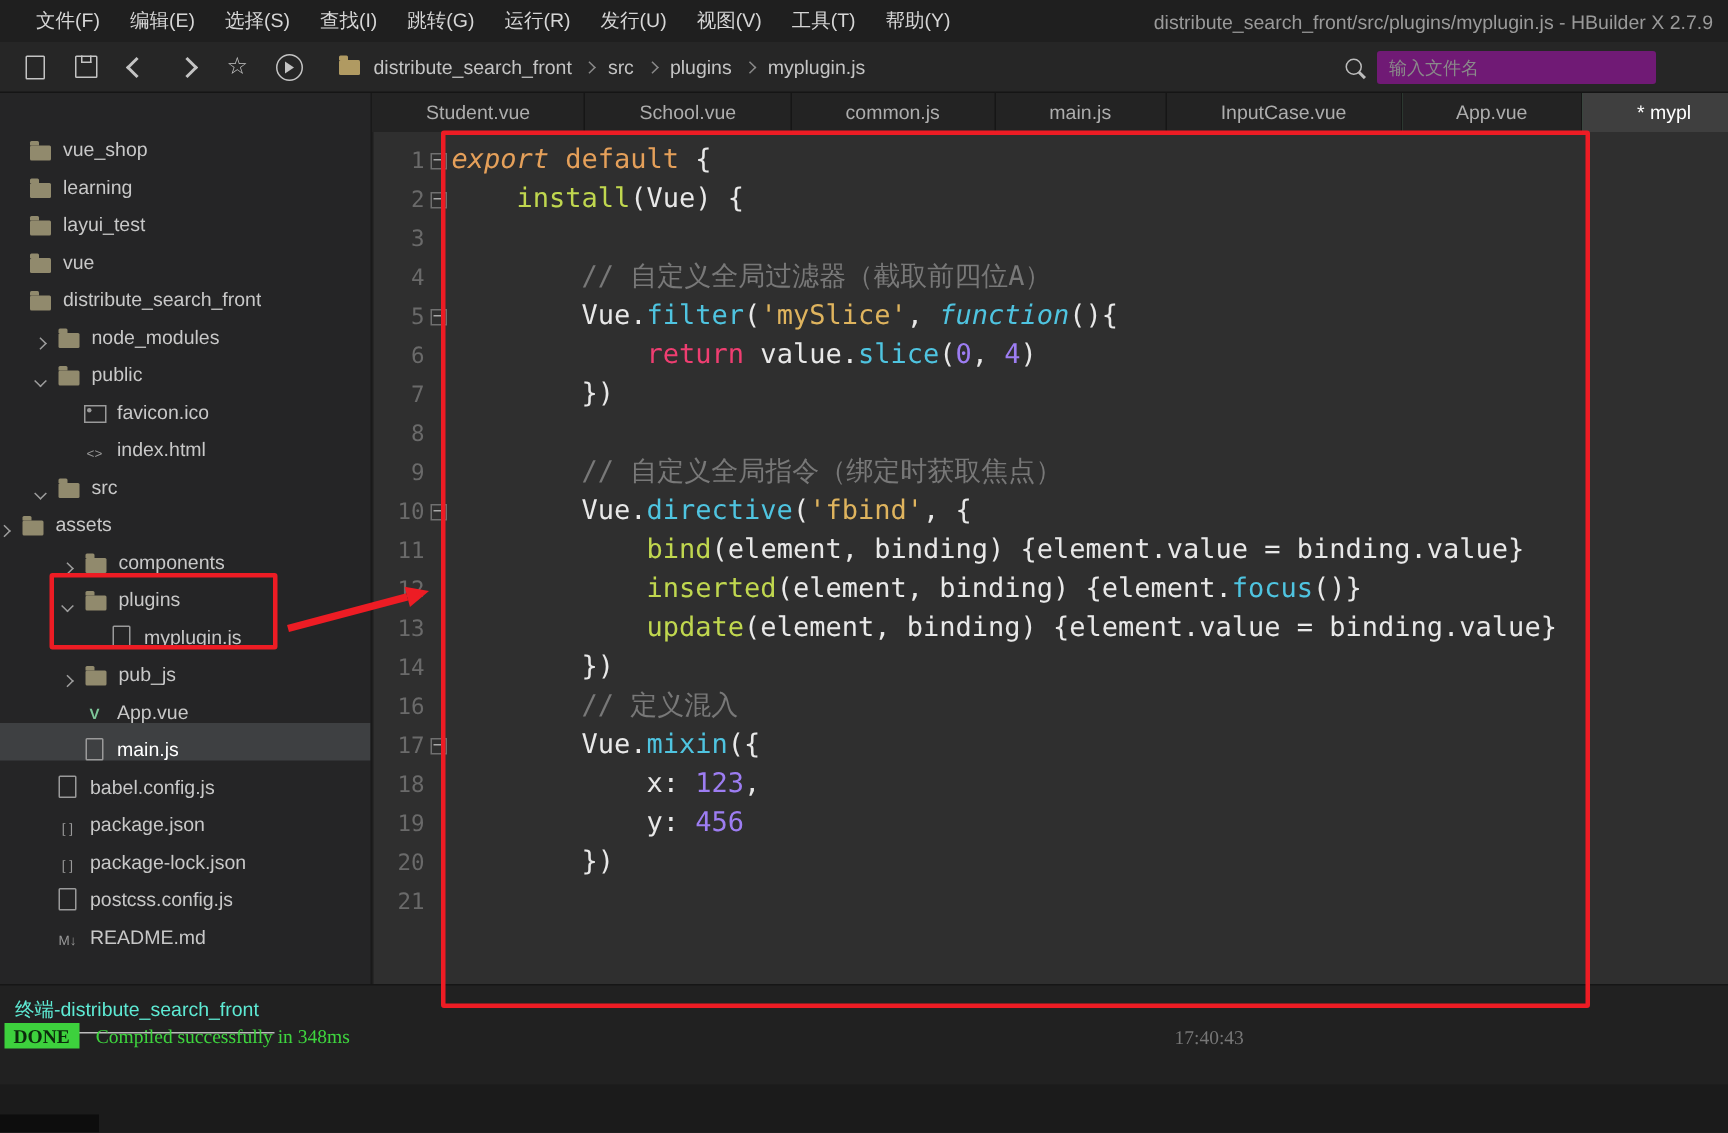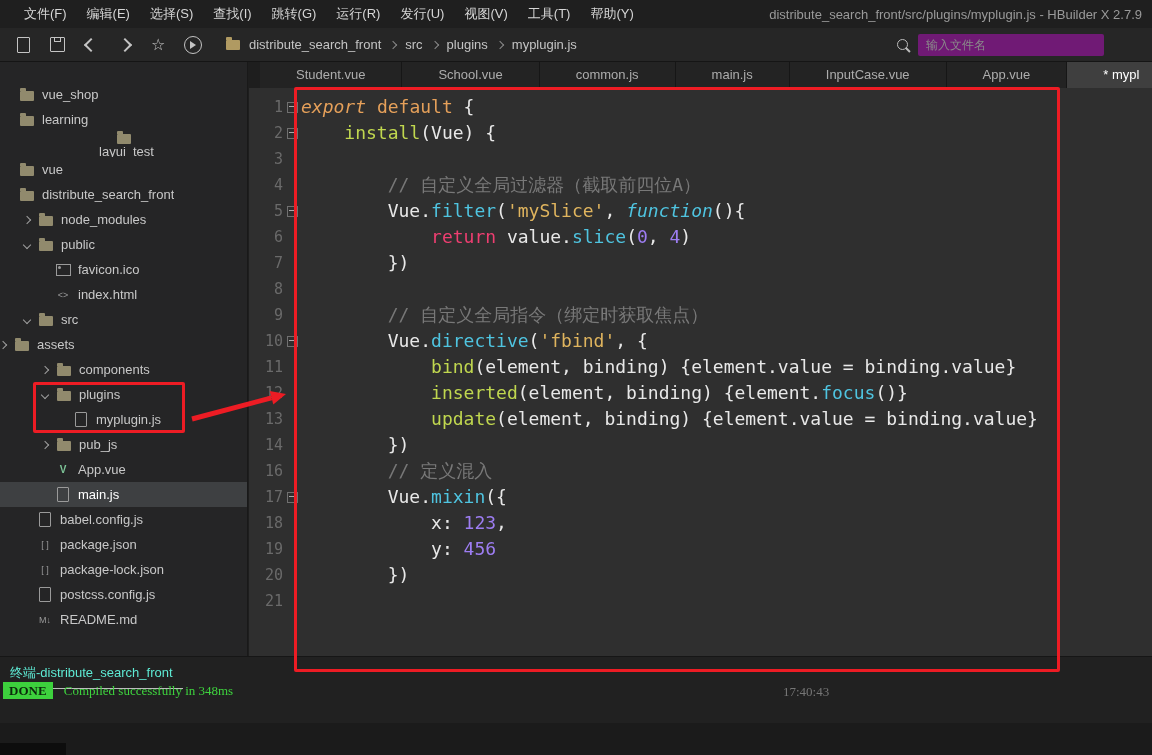--- a/index.html
+++ b/index.html
@@ -38,38 +38,38 @@
   .search-wrap{margin-left:auto;margin-right:48px;display:flex;align-items:center}
   .mag{width:9px;height:9px;border:1.5px solid #bcbcbc;border-radius:50%;position:relative;margin-right:10px}
   .mag::after{content:'';position:absolute;width:6px;height:1.5px;background:#bcbcbc;transform:rotate(45deg);left:7px;top:9px}
   .file-search{background:#701a75;border:none;outline:none;color:#bbb;font-size:12px;
                width:170px;height:22px;padding:0 8px;border-radius:2px;font-family:inherit}
   .file-search::placeholder{color:#8a8a8a}
 
   
   .sidebar{position:absolute;left:0;top:62px;width:248px;bottom:98px;background:#252526;
            border-right:1px solid #191919;overflow:hidden;padding-top:20px;box-sizing:border-box}
-  .trow{display:flex;align-items:center;height:25px;font-size:13px;color:#c8c8c8;cursor:pointer;white-space:nowrap}
+  .trow{display:flex;align-items:flex-end;height:25px;font-size:13px;color:#c8c8c8;cursor:pointer;white-space:nowrap}
   .trow.selected{background:#3e4042;color:#fff}
   .chev{width:5px;height:5px;border-right:1.5px solid #9f9f9f;border-bottom:1.5px solid #9f9f9f;flex:none;margin-right:7px}
   .chev.right{transform:rotate(-45deg)}
   .chev.down{transform:rotate(45deg)}
   .chev-sp{width:12px;flex:none}
   .islot{width:18px;flex:none;display:flex;align-items:center;justify-content:center;margin-right:6px}
   .t-folder{width:14px;height:10px;background:#918a6d;border-radius:1px;position:relative;margin-top:2px}
   .t-folder::before{content:'';position:absolute;top:-3px;left:0;width:6px;height:3px;background:#918a6d;border-radius:1px 1px 0 0}
   .t-js,.t-file{width:10px;height:13px;border:1px solid #9a9a9a;border-radius:1px}
   .t-image{width:13px;height:10px;border:1px solid #9a9a9a;position:relative}
   .t-image::before{content:'';position:absolute;top:1px;left:1px;width:3px;height:3px;border-radius:50%;background:#9a9a9a}
   .t-text{font-size:9px;color:#9a9a9a;line-height:10px}
   .t-vue{color:#7ec699;font-weight:bold;font-size:10px}
   .tlabel{overflow:hidden;text-overflow:ellipsis}
 
   
-  .tabbar{position:absolute;left:260px;top:62px;right:0;height:26px;background:#86efac;
+  .tabbar{position:absolute;left:248px;top:62px;right:0;height:26px;background:#86efac;
           display:flex;overflow:hidden}
   .tab{flex:none;line-height:26px;padding:0 36px;font-size:13px;color:#adadad;background:#232323;
        border-right:1px solid #161616;cursor:pointer;white-space:nowrap}
   .tab.active{background:#3f3f3f;color:#fff}
 
   
   .editor{position:absolute;left:249px;top:88px;right:0;bottom:98px;background:#2f2f2f;
           font-family:"DejaVu Sans Mono",monospace;padding-top:6px;overflow:hidden;cursor:text}
   .crow{display:flex;height:26px;line-height:26px}
   .ln{width:34px;text-align:right;color:#6a6a6a;font-size:15px;flex:none}
@@ -171,21 +171,21 @@
           </span>
           <span class="tlabel">vue_shop</span>
         </div>
         <div class="trow" style="padding-left: 6px;">
           <span class="chev-sp"></span>
           <span class="islot">
             <span class="t-folder"></span>
           </span>
           <span class="tlabel">learning</span>
         </div>
-        <div class="trow" style="padding-left: 6px; flex-direction: column;">
+        <div class="trow" style="padding-left: 6px;">
           <span class="chev-sp"></span>
           <span class="islot">
             <span class="t-folder"></span>
           </span>
           <span class="tlabel">layui_test</span>
         </div>
         <div class="trow" style="padding-left: 6px;">
           <span class="chev-sp"></span>
           <span class="islot">
             <span class="t-folder"></span>

